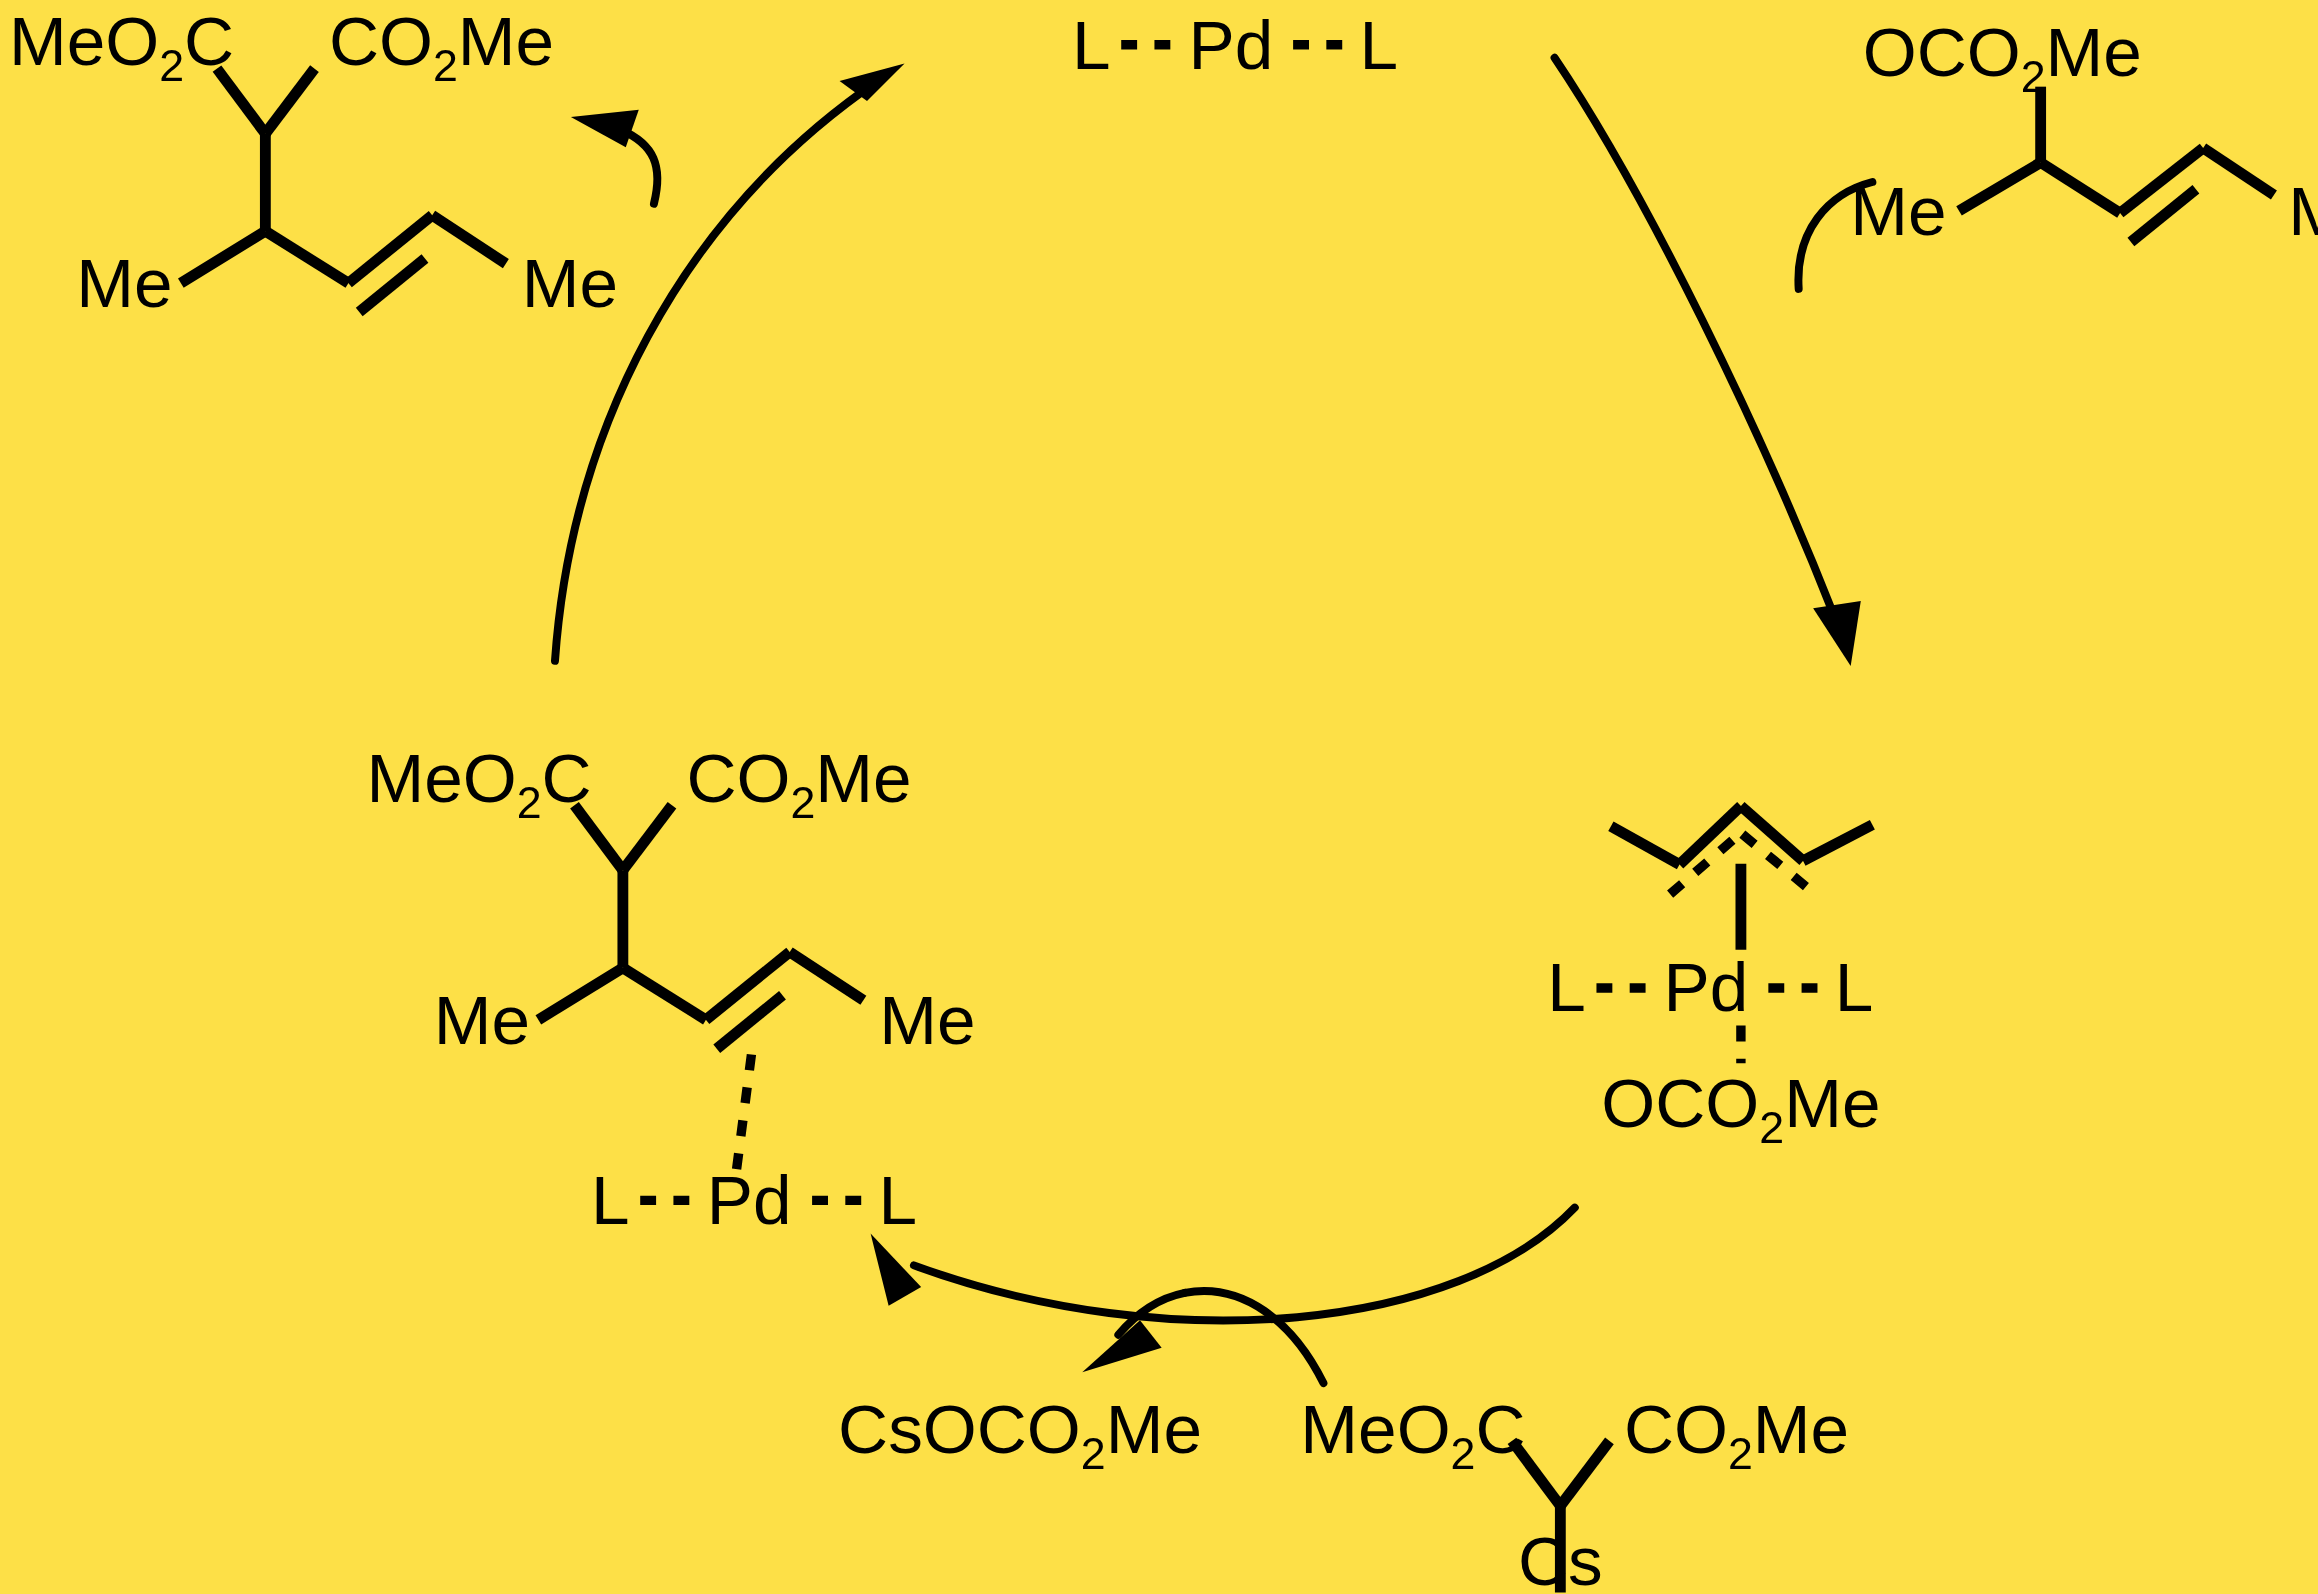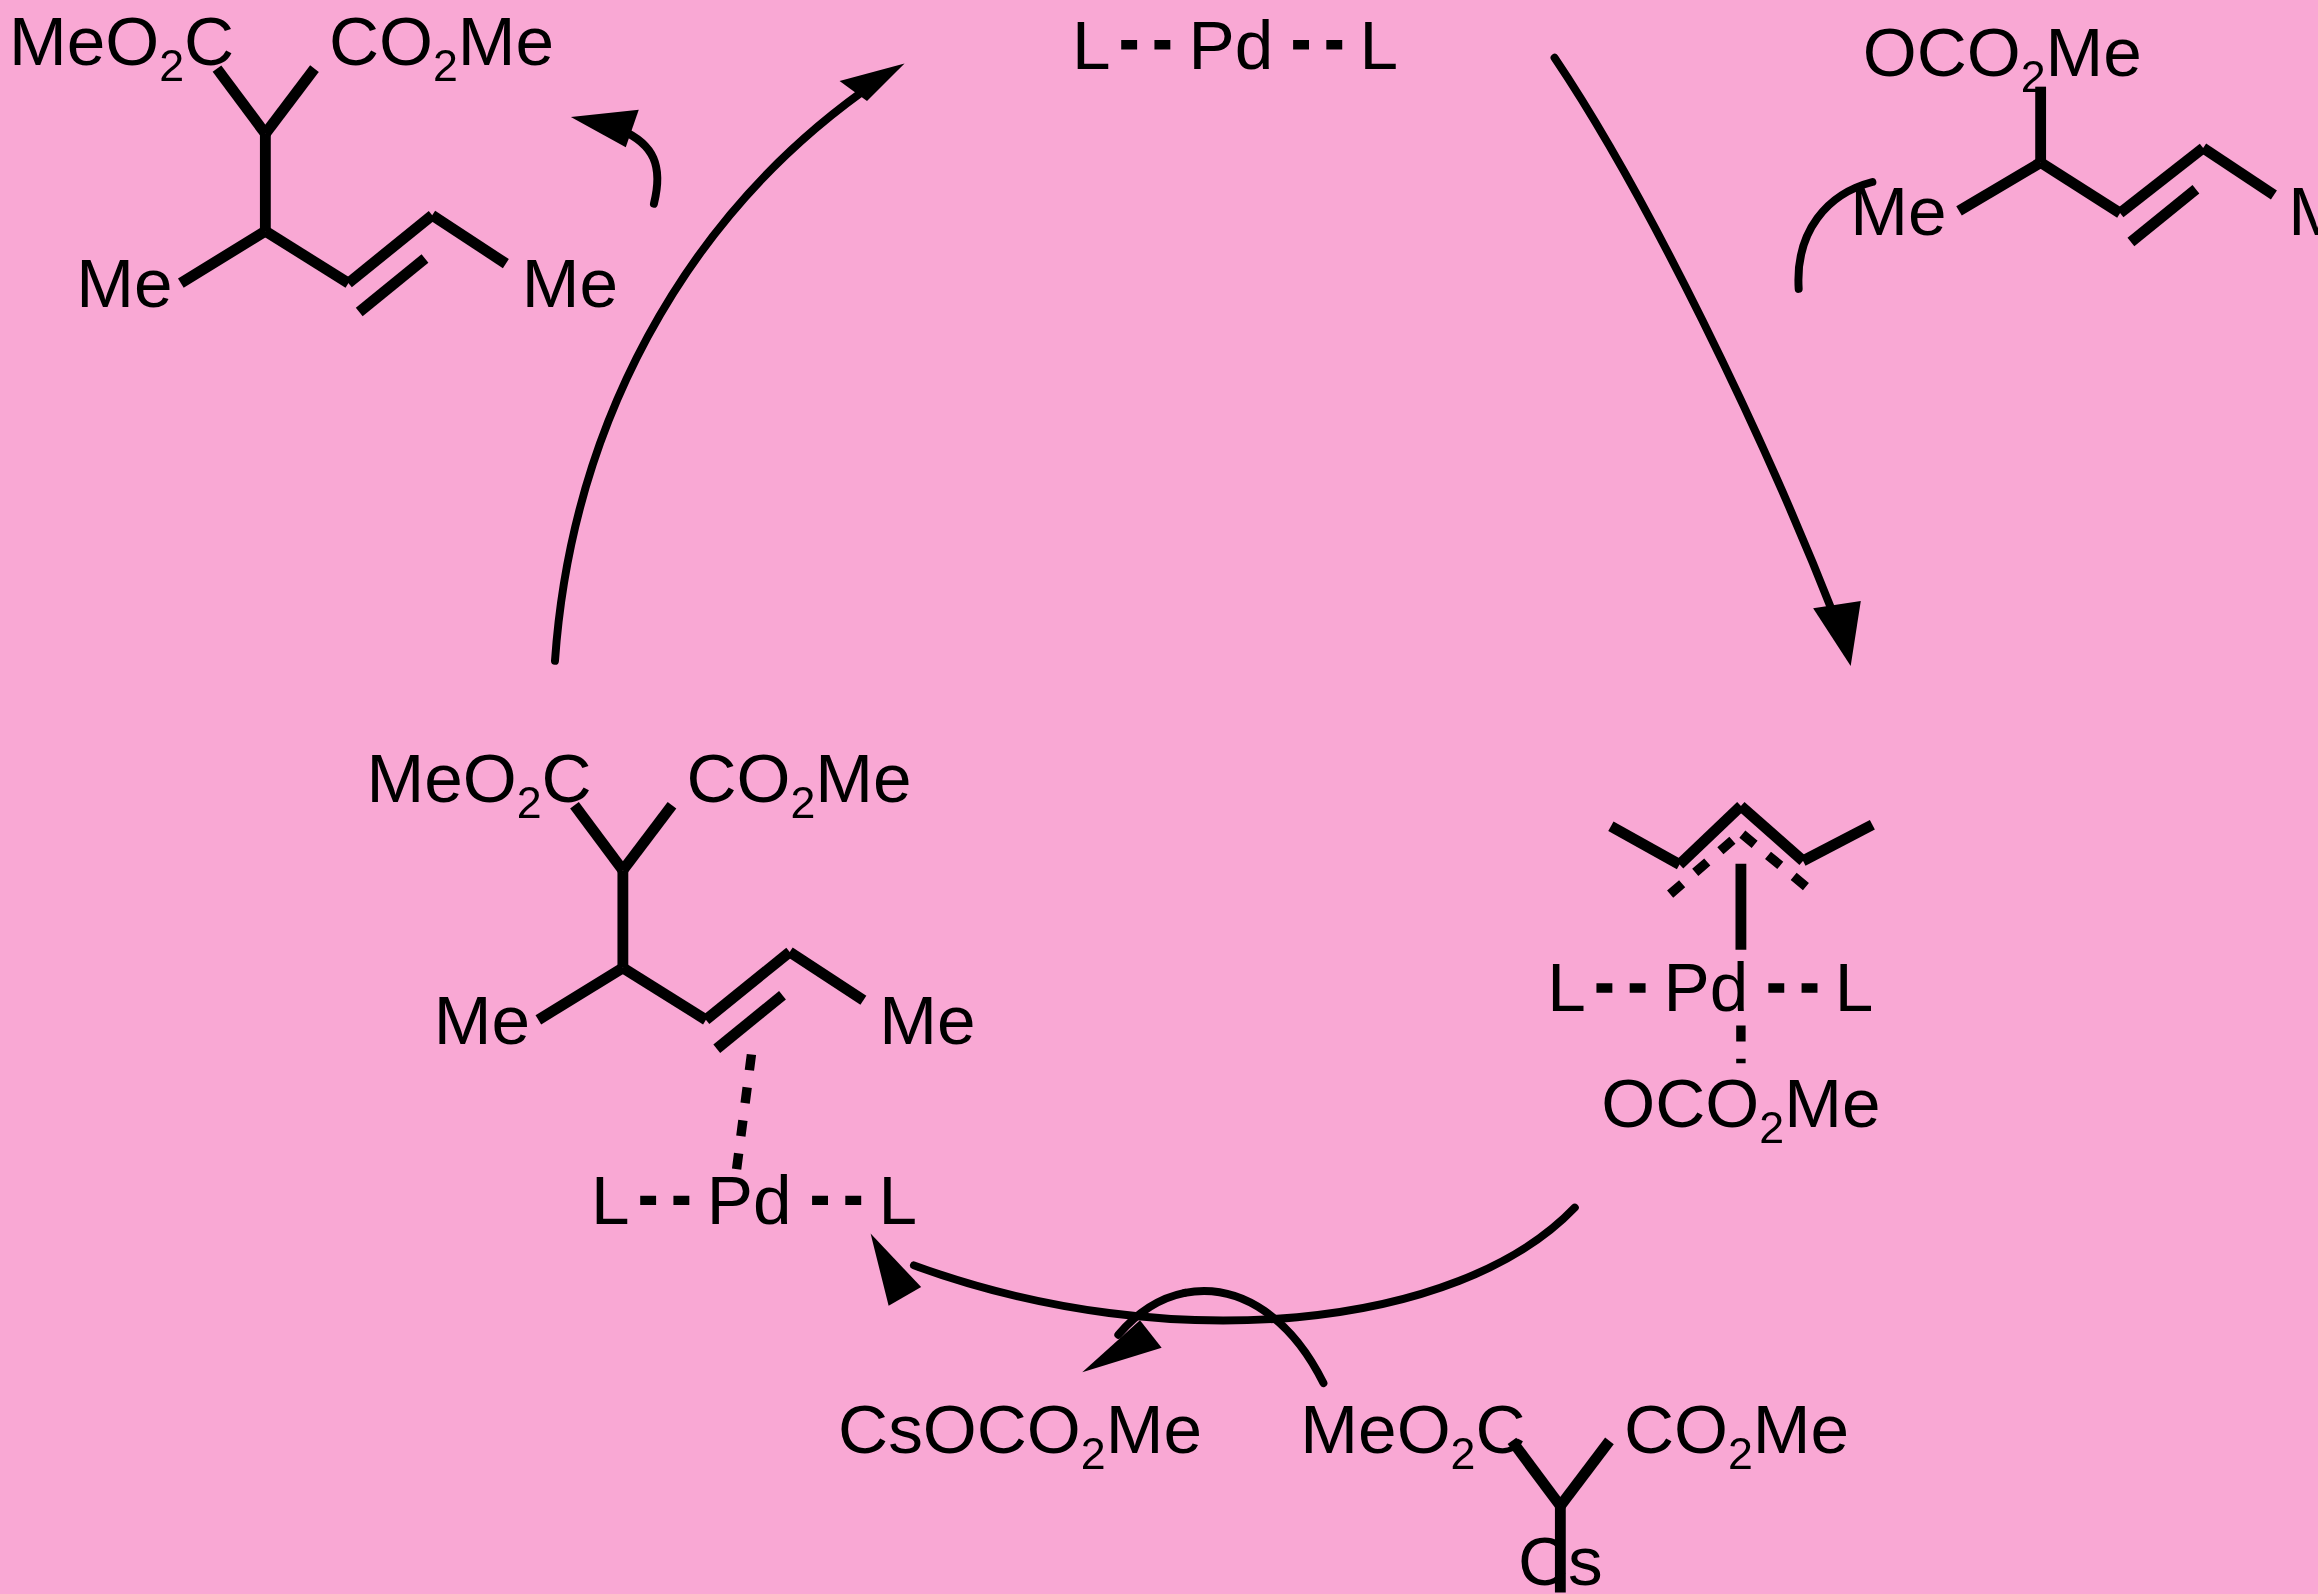--- a/index.html
+++ b/index.html
@@ -5,21 +5,21 @@
 <style>
   html, body {
     margin: 0;
     padding: 0;
     background: #ffffff;
   }
   #stage {
     position: relative;
     width: 2319px;
     height: 1594px;
-    background: #f9a8d4;
+    background: #fde047;
     overflow: hidden;
     font-family: "Liberation Sans", sans-serif;
     text-align: right;
   }
   #cycle-svg {
     position: absolute;
     top: 0;
     left: 0;
     width: 2319px;
     height: 1594px;

